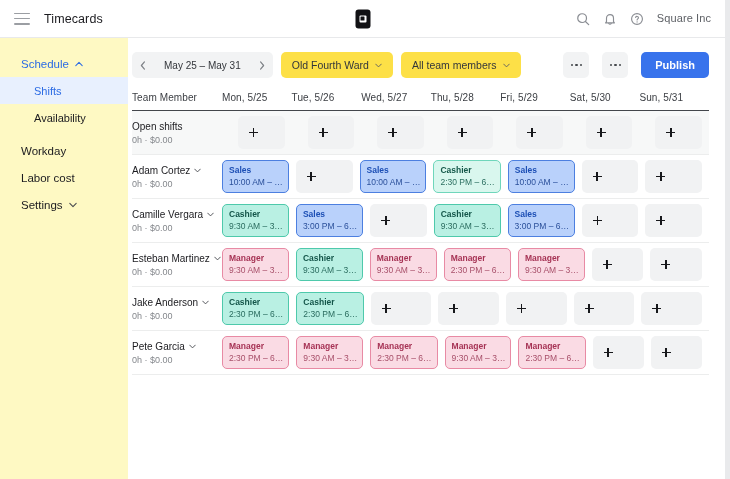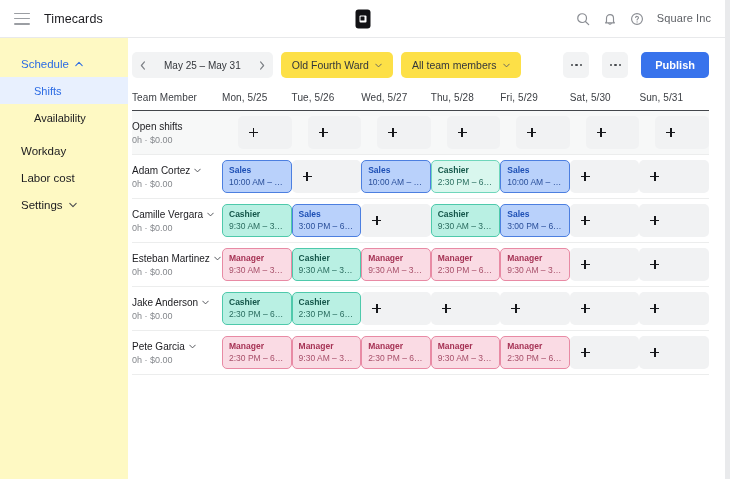--- a/index.html
+++ b/index.html
@@ -187,21 +187,21 @@
   }
   .member-name {
     font-size: 10px; color: #1b1b1f;
     display: flex; align-items: center; gap: 4px;
     white-space: nowrap;
   }
   .member-name .chev { width: 7px; height: 7px; display:block; flex:0 0 7px; }
   .member-name .chev svg{width:100%;height:100%;display:block;}
   .member-sub { font-size: 9px; color: #84878c; margin-top: 3px; }
 
-  .cell { }
+  .cell { padding-right: 7px; }
   .add-cell {
     height: 33px;
     background: #f1f2f3;
     border-radius: 5px;
     display: flex; align-items: center;
     padding-left: 11px;
     cursor: pointer;
   }
   .add-cell .plus {
     position: relative; width: 9px; height: 9px;

